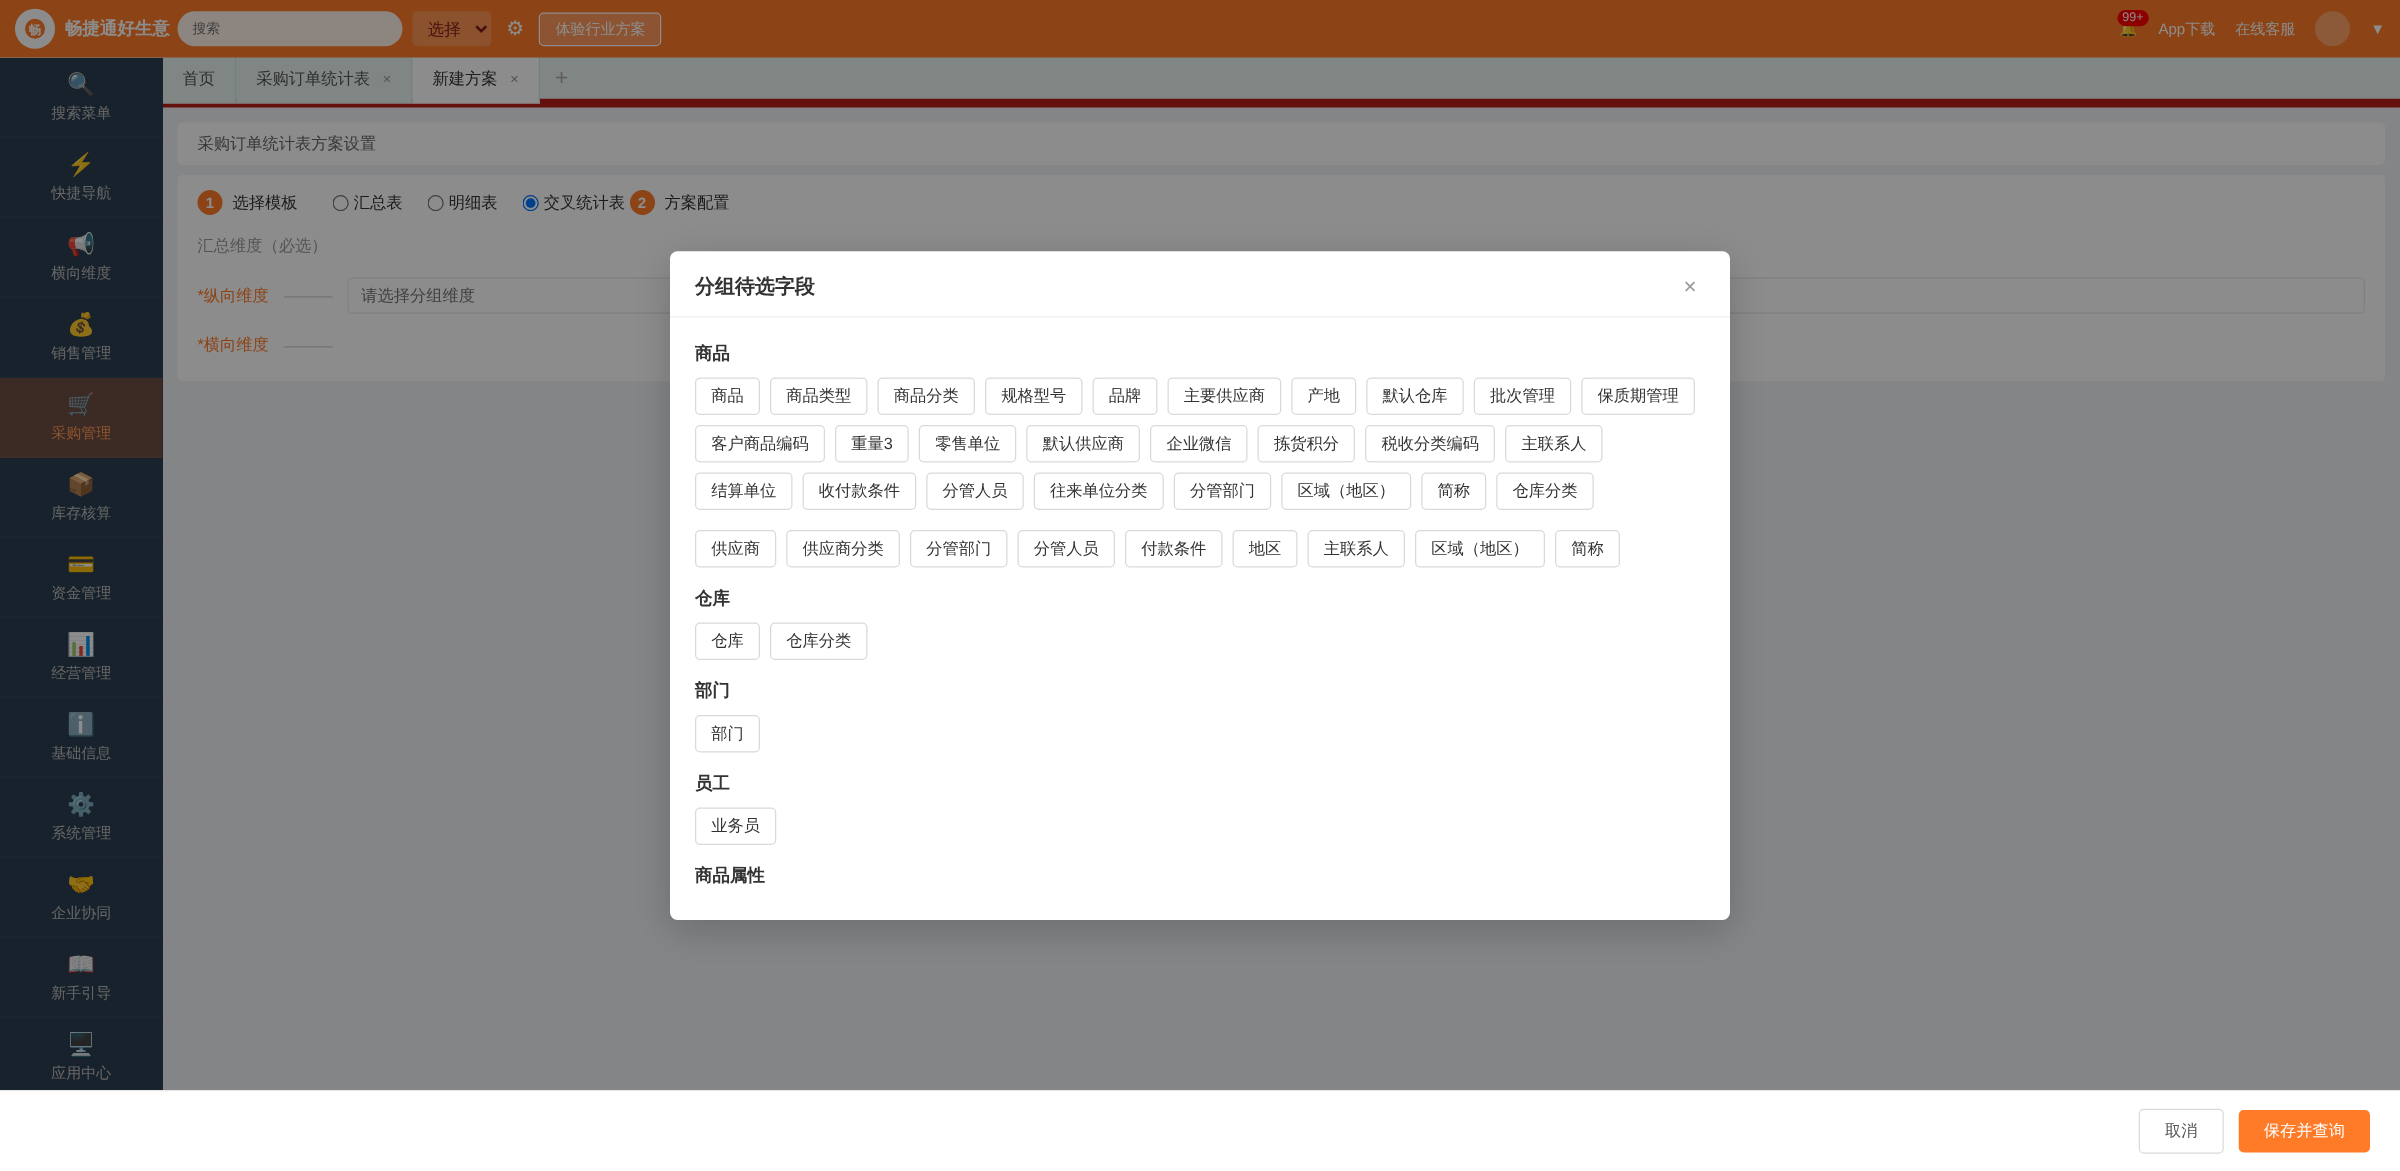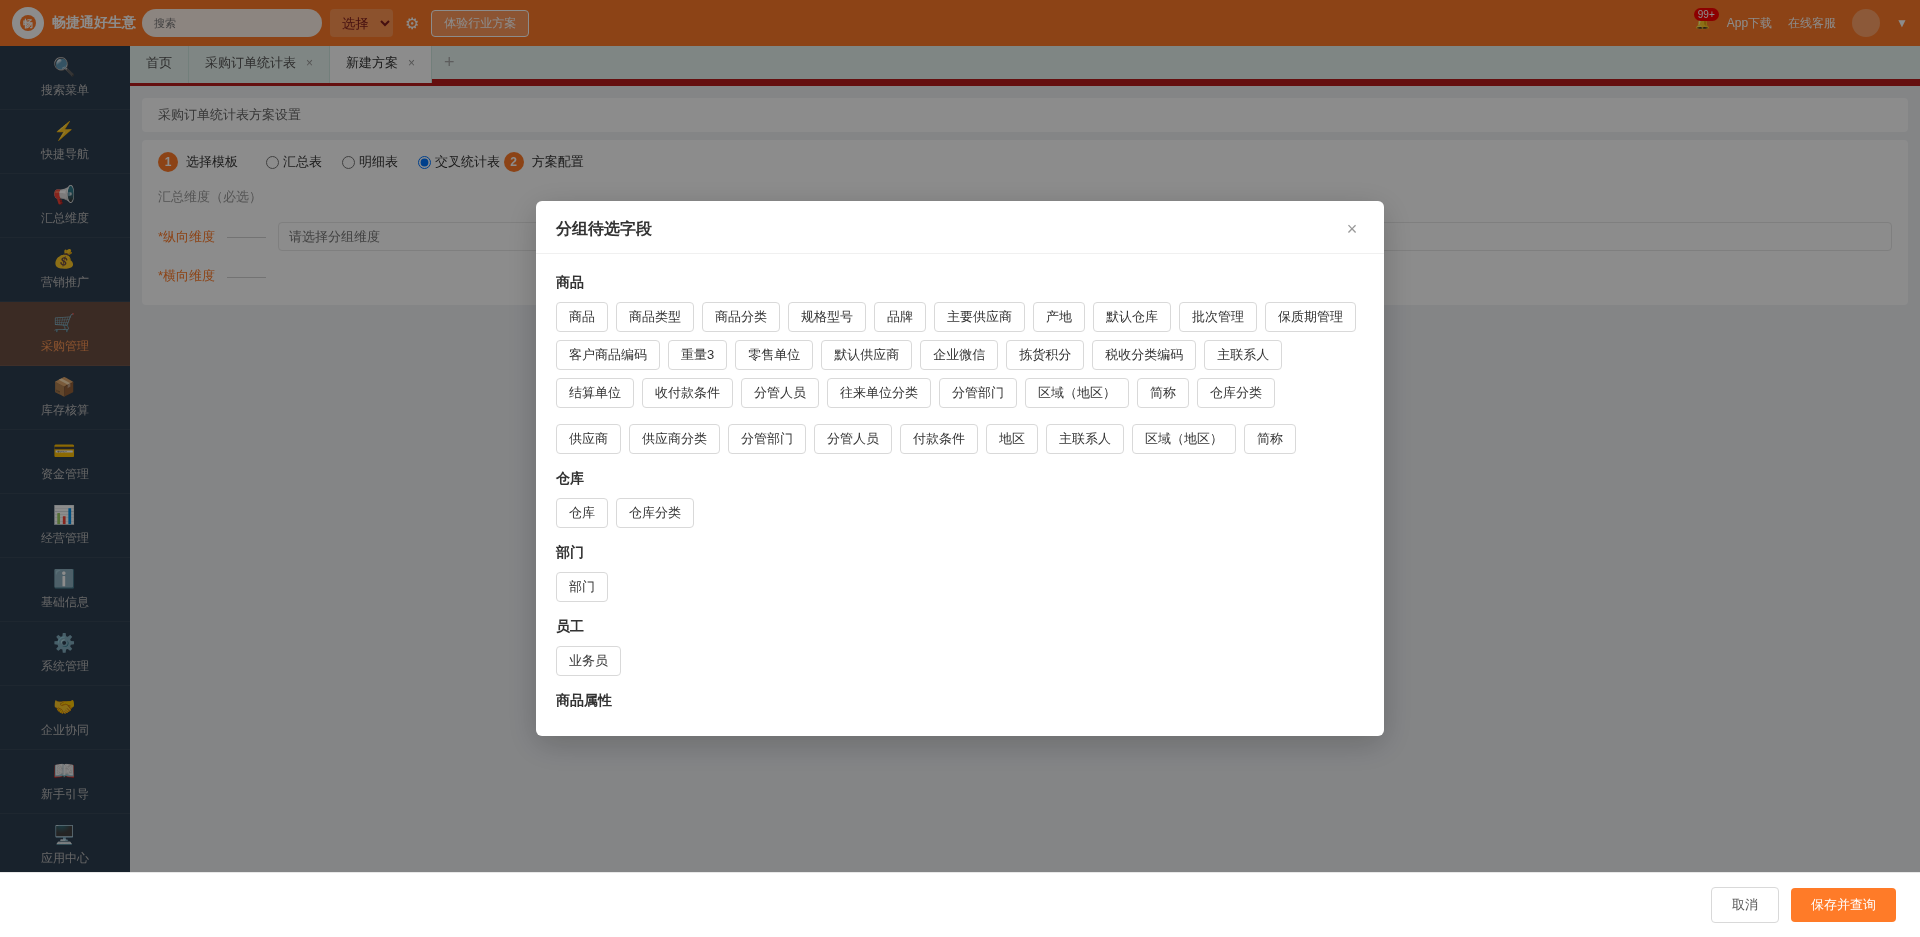--- a/index.html
+++ b/index.html
@@ -377,25 +377,25 @@
   <div class="sidebar-item">
     <span class="sidebar-icon">🔍</span>
     <span>搜索菜单</span>
   </div>
   <div class="sidebar-item">
     <span class="sidebar-icon">⚡</span>
     <span>快捷导航</span>
   </div>
   <div class="sidebar-item">
     <span class="sidebar-icon">📢</span>
-    <span>汇总维度</span>
+    <span>横向维度</span>
   </div>
   <div class="sidebar-item">
     <span class="sidebar-icon">💰</span>
-    <span>营销推广</span>
+    <span>销售管理</span>
   </div>
   <div class="sidebar-item active">
     <span class="sidebar-icon">🛒</span>
     <span>采购管理</span>
   </div>
   <div class="sidebar-item">
     <span class="sidebar-icon">📦</span>
     <span>库存核算</span>
   </div>
   <div class="sidebar-item">

